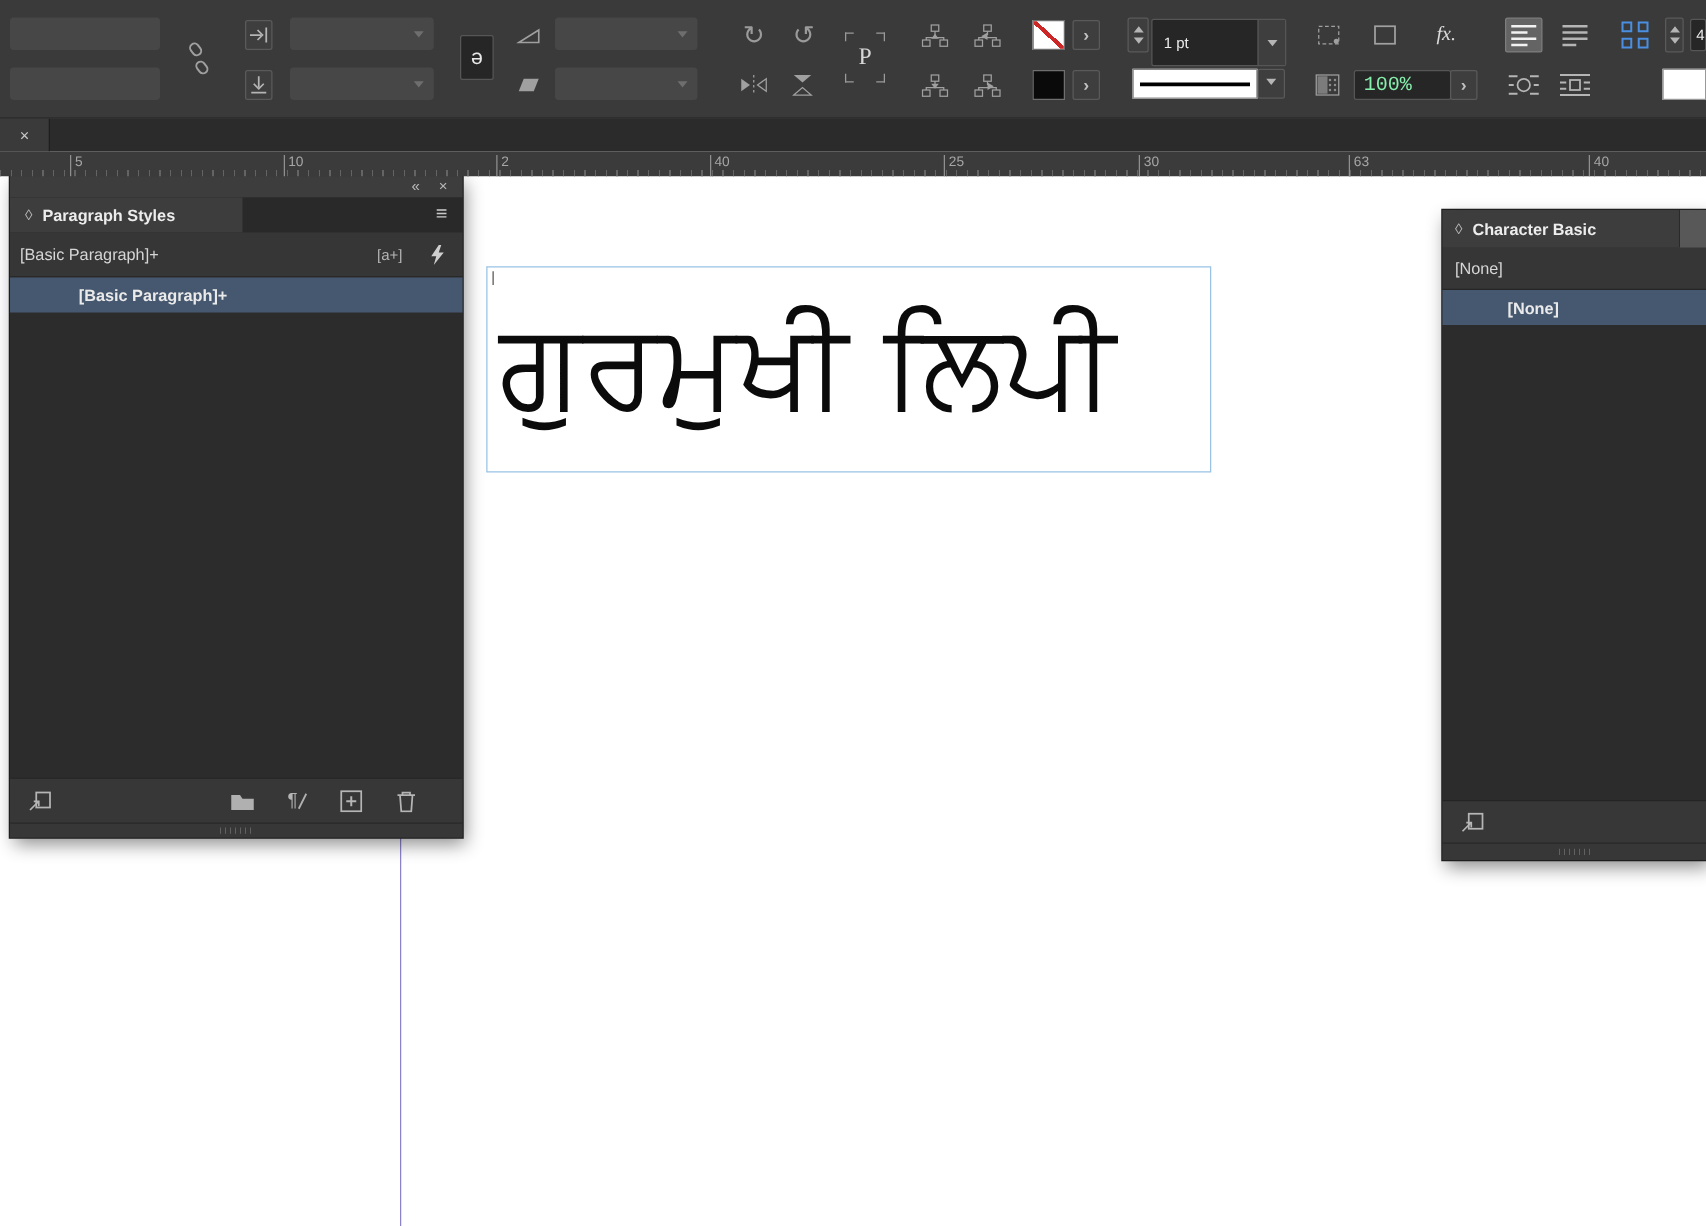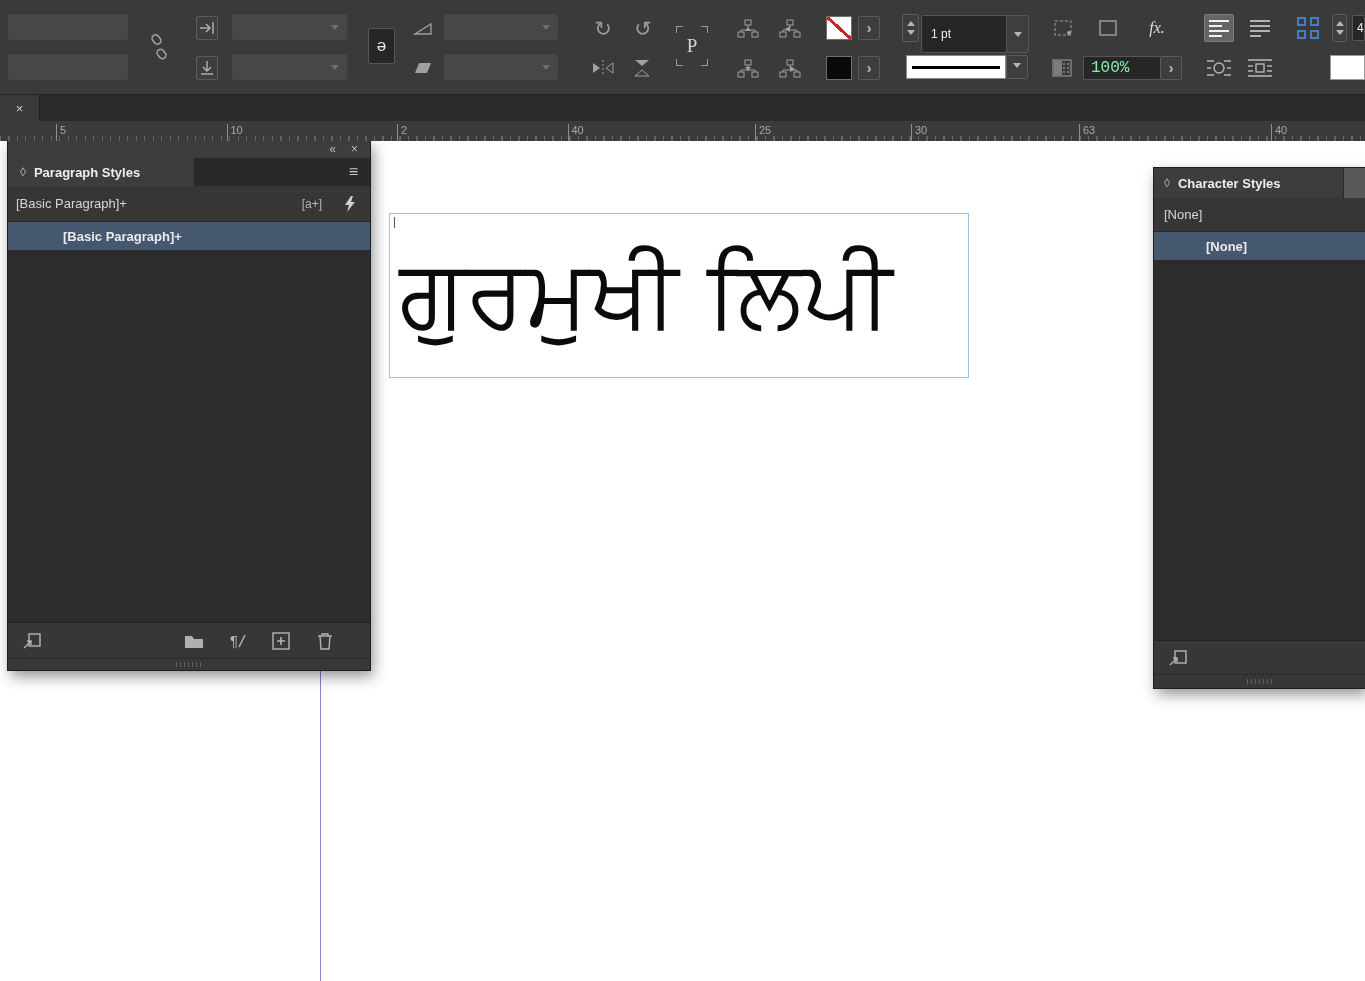--- a/index.html
+++ b/index.html
@@ -417,21 +417,21 @@
     </span>
   </div>
   <div class="p-resize" style="height:12px;">
     <span class="grip"></span>
   </div>
 </div>
 
 <div class="panel" style="left:1154px;top:168px;width:211px;height:520px;">
   <div class="c-header">
     <span class="p-toggle">◊</span>
-    <span class="p-title">Character Styles</span>
+    <span class="p-title">Character Basic</span>
     <span class="c-stub"></span>
   </div>
   <div class="p-fieldrow" style="height:34px;padding-left:10px;">
     <span class="p-applied">[None]</span>
   </div>
   <div class="p-list">
     <div class="p-row selected" style="padding-left:52px;">[None]</div>
   </div>
   <div class="p-bottombar" style="height:34px;">
     <span class="pb-icon">

